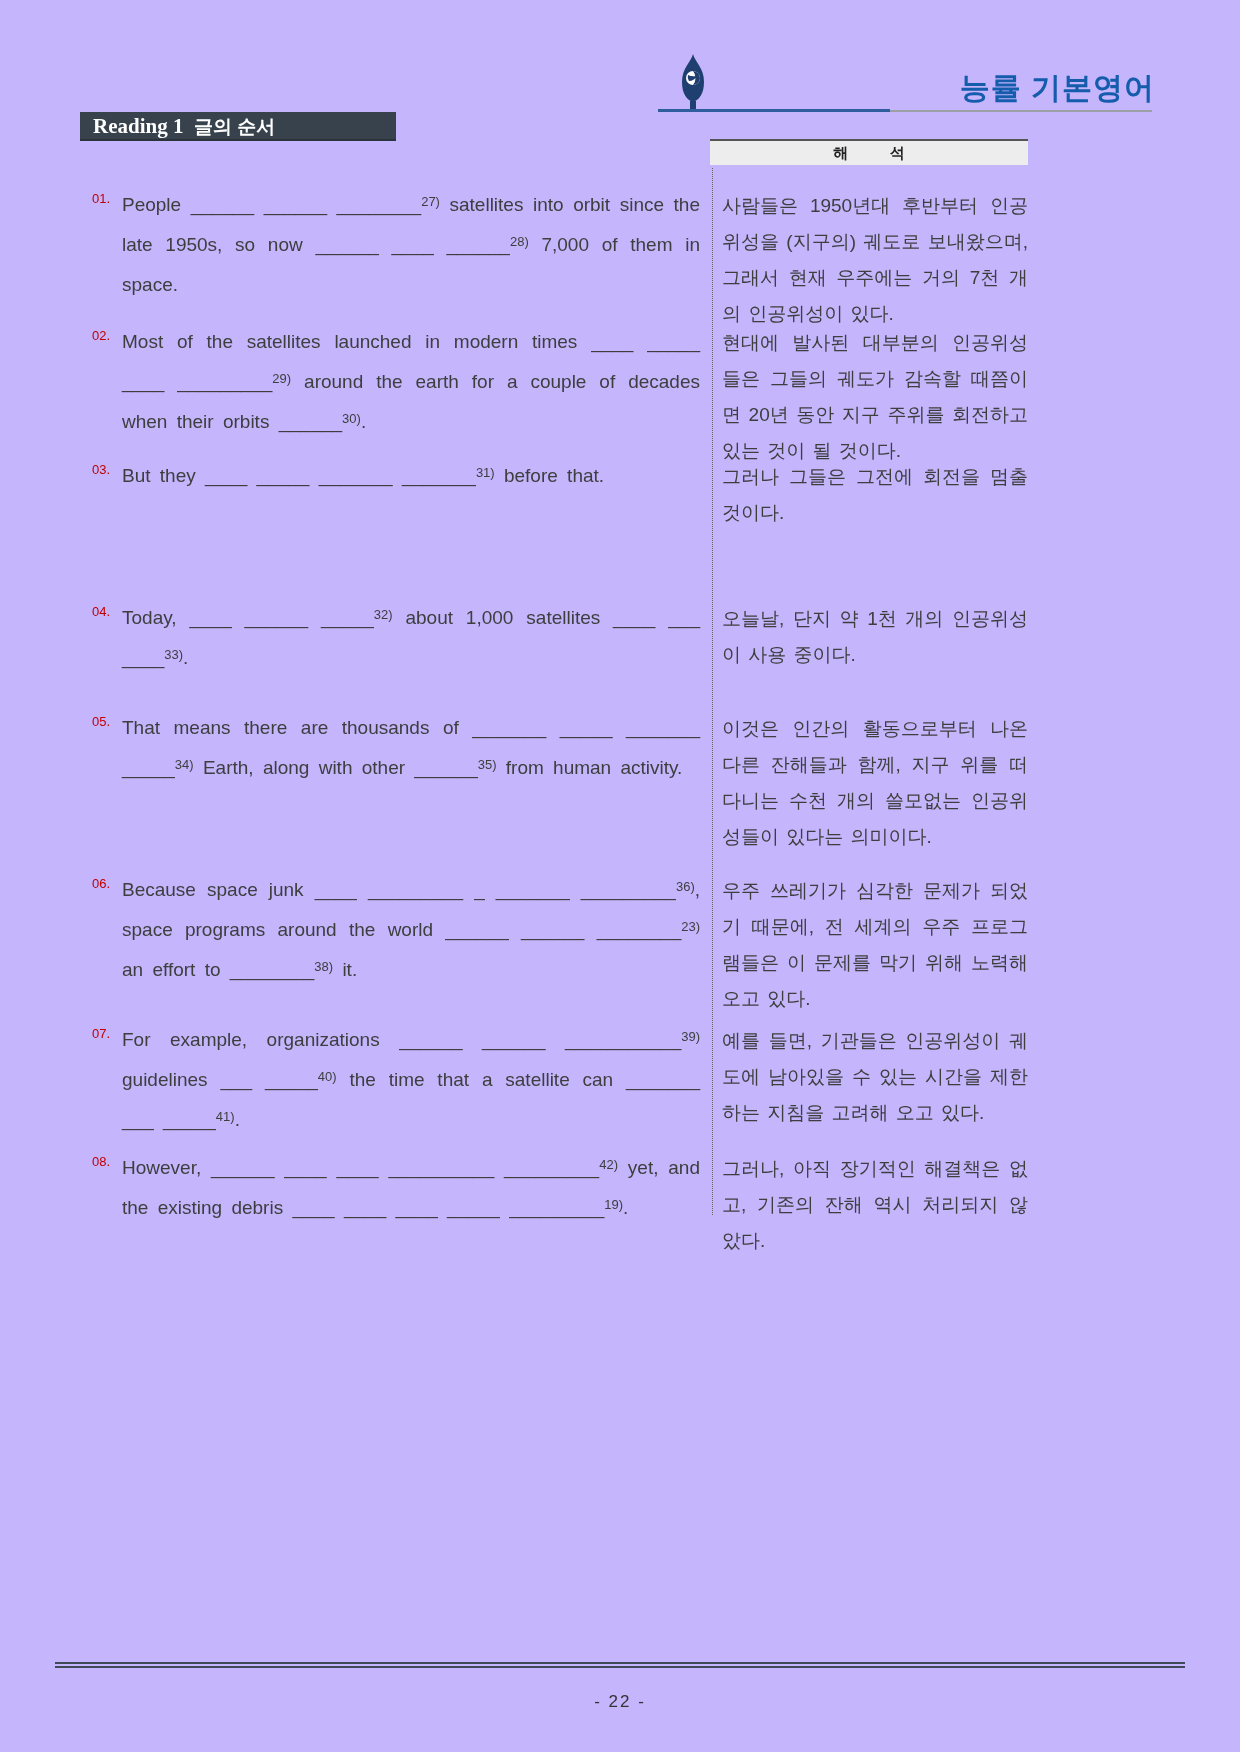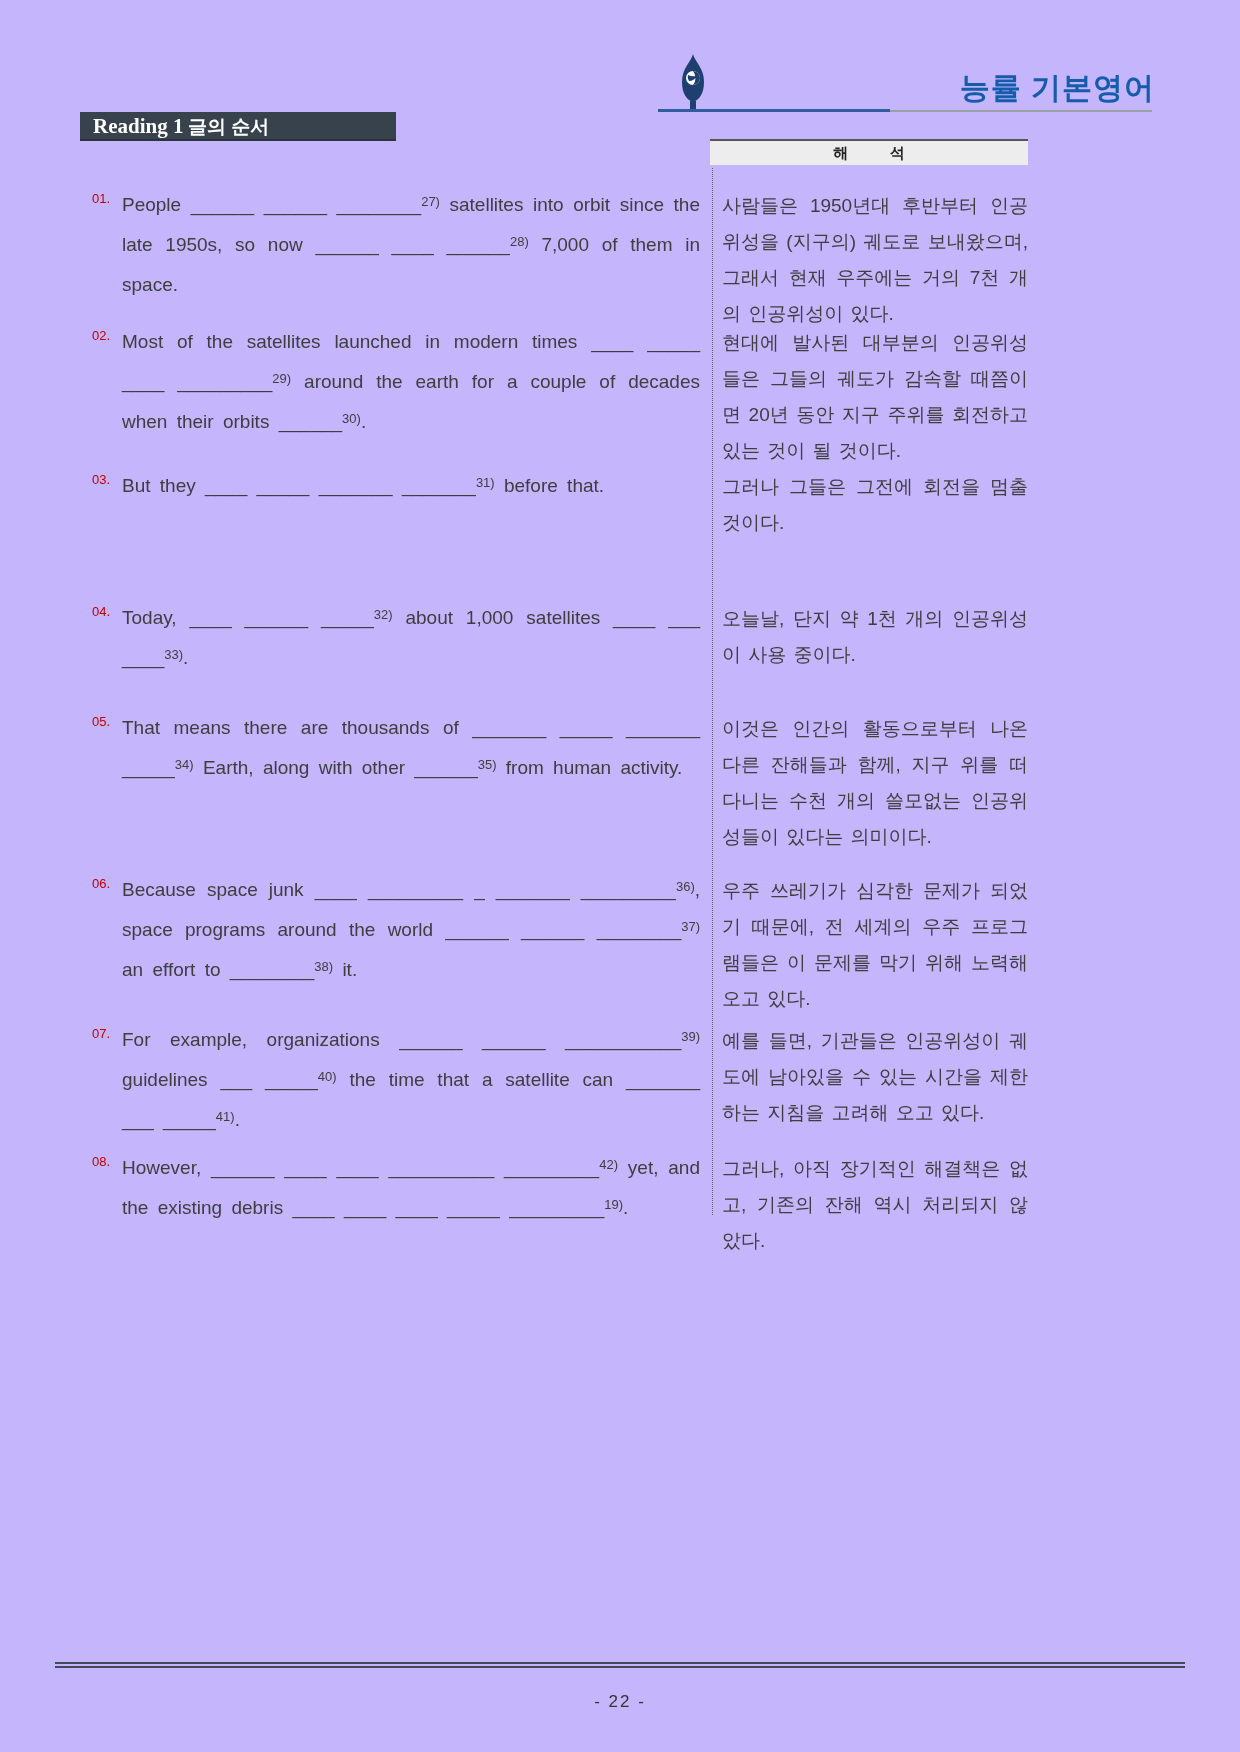--- a/index.html
+++ b/index.html
@@ -15,38 +15,38 @@
     position:absolute;right:85px;top:68px;font-size:30px;font-weight:800;
     color:#155cac;letter-spacing:1px;white-space:nowrap;
   }
   
   .section-title{
     position:absolute;left:80px;top:112px;width:316px;height:29px;
     background:#37424d;color:#fff;line-height:29px;padding-left:13px;
     box-sizing:border-box;border-bottom:2px solid #2a333c;white-space:nowrap;
   }
   .st-en{font-family:"Liberation Serif",serif;font-weight:bold;font-size:21px;}
-  .st-ko{font-weight:bold;font-size:19px;}
+  .st-ko{font-weight:bold;font-size:19px;margin-left:6px;}
   
   .translation-header{
     position:absolute;left:710px;top:139px;width:318px;height:24px;
     background:#ededed;border-top:2px solid #555;box-sizing:content-box;
     text-align:center;font-size:15px;font-weight:bold;color:#222;
     line-height:24px;white-space:pre;
   }
   
   .divider-v{
     position:absolute;left:712px;top:168px;height:1047px;width:0;
     border-left:1px dotted #666;
   }
   
   .row{position:absolute;left:92px;width:936px;display:flex;}
   .row:nth-of-type(1){top:185px;}
   .row:nth-of-type(2){top:322px;justify-content:flex-end;}
-  .row:nth-of-type(3){top:466px;}
+  .row:nth-of-type(3){top:456px;}
   .row:nth-of-type(4){top:598px;}
   .row:nth-of-type(5){top:708px;}
   .row:nth-of-type(6){top:870px;}
   .row:nth-of-type(7){top:1020px;}
   .row:nth-of-type(8){top:1148px;}
   .eng{
     position:relative;width:578px;padding-left:30px;box-sizing:content-box;
     font-size:19px;line-height:40px;text-align:justify;word-spacing:4px;color:#3e3e3e;
   }
   .eng sup{font-size:13px;line-height:0;vertical-align:5px;word-spacing:0;}
@@ -125,21 +125,21 @@
 
     <div class="row">
       <div class="eng">
         <span class="num">05.</span><span class="etext">That means there are thousands of _______ _____ _______ _____<sup>34)</sup> Earth, along with other ______<sup>35)</sup> from human activity.</span>
       </div>
       <div class="kor">이것은 인간의 활동으로부터 나온 다른 잔해들과 함께, 지구 위를 떠다니는 수천 개의 쓸모없는 인공위성들이 있다는 의미이다.</div>
     </div>
 
     <div class="row">
       <div class="eng">
-        <span class="num">06.</span><span class="etext">Because space junk ____ _________ _ _______ _________<sup>36)</sup>, space programs around the world ______ ______ ________<sup>37)</sup> an effort to ________<sup>38)</sup> it.</span>
+        <span class="num">06.</span><span class="etext">Because space junk ____ _________ _ _______ _________<sup>36)</sup>, space programs around the world ______ ______ ________<sup>23)</sup> an effort to ________<sup>38)</sup> it.</span>
       </div>
       <div class="kor">우주 쓰레기가 심각한 문제가 되었기 때문에, 전 세계의 우주 프로그램들은 이 문제를 막기 위해 노력해 오고 있다.</div>
     </div>
 
     <div class="row">
       <div class="eng">
         <span class="num">07.</span><span class="etext">For example, organizations ______ ______ ___________<sup>39)</sup> guidelines ___ _____<sup>40)</sup> the time that a satellite can _______ ___ _____<sup>41)</sup>.</span>
       </div>
       <div class="kor">예를 들면, 기관들은 인공위성이 궤도에 남아있을 수 있는 시간을 제한하는 지침을 고려해 오고 있다.</div>
     </div>

